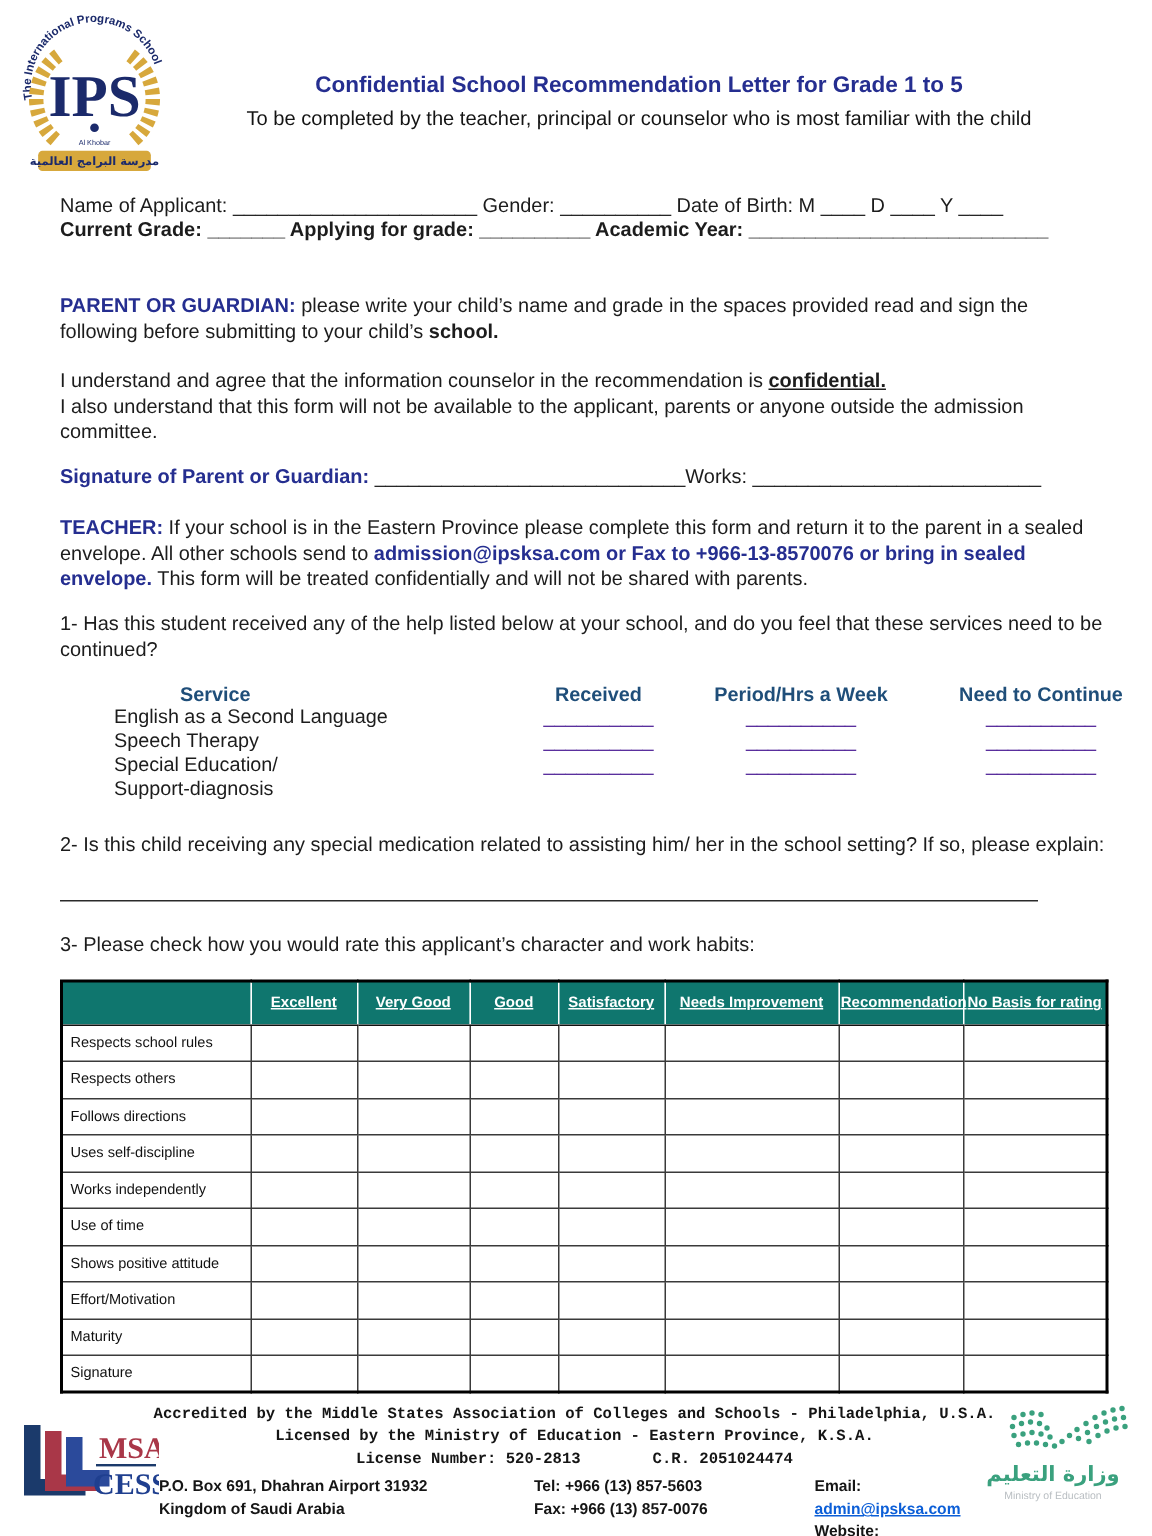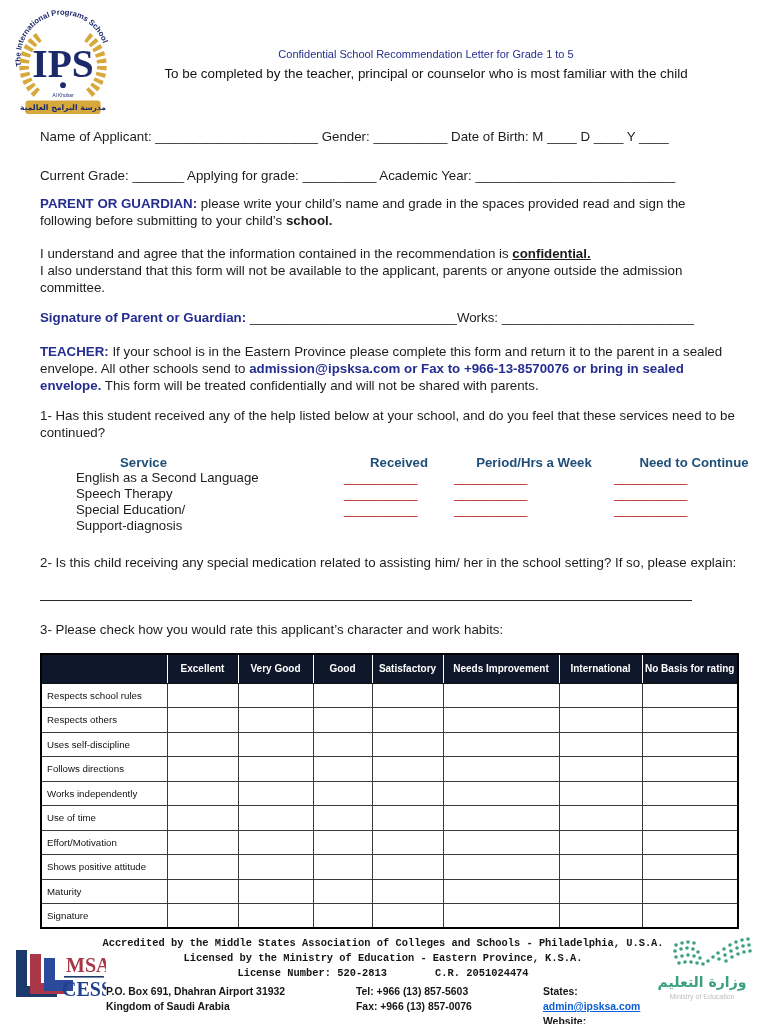--- a/index.html
+++ b/index.html
@@ -6,50 +6,50 @@
   html,body { background:#e8e8e8; }
   .page {
     position:relative; width:768px; height:1024px; margin:0 auto;
     background:#ffffff; overflow:hidden;
     font-family:"Liberation Sans", sans-serif; color:#1c1c1c;
   }
   .abs { position:absolute; }
 
   
   .title-block { left:110px; top:48px; width:632px; text-align:center; }
-  .doc-title { font-size:11px; font-weight:normal; color:#252e90; }
+  .doc-title { font-size:15px; font-weight:bold; color:#252e90; }
   .doc-subtitle { font-size:13.4px; color:#141414; margin-top:6px; }
 
   
   .bodytext { left:40px; width:700px; font-size:13.3px; line-height:17px; }
   .blue-label { color:#252e90; font-weight:bold; }
   .bold { font-weight:bold; }
   .bold-underline { font-weight:bold; text-decoration:underline; }
   .blue-bold { color:#252e90; font-weight:bold; }
 
   
   .services { left:40px; top:455px; width:700px; font-size:13.2px;margin-left:36px; }
   .svc-head, .svc-row { display:grid; grid-template-columns:268px 110px 160px 160px; }
   .svc-head { color:#1f4e79; font-weight:bold; }
   .svc-head .c1 { width:135px; text-align:center; }
   .svc-head .c { text-align:center; }
   .svc-row { line-height:16px; }
   .svc-name { }
-  .svc-blank { text-align:left; letter-spacing:0; color:#b91c1c; }
+  .svc-blank { text-align:center; letter-spacing:0; color:#4c1d95; }
 
   
   .answer-line { left:40px; top:588px; width:652px; height:13px; border-bottom:1.4px solid #2a2a2a; }
 
   
   .rating-wrap { left:40px; top:653px; width:697px; }
   table.rating { width:697px; border-collapse:collapse; table-layout:fixed; border:2px solid #000; }
   table.rating th {
-    background:#0f172a; color:#fff; font-size:10px; font-weight:bold;
+    background:#0f766e; color:#fff; font-size:10px; font-weight:bold;
     height:29px; text-align:center; vertical-align:middle;
-    border-left:1.5px solid #fff; border-bottom:1.5px solid #111; padding:0 1px;
+    border-left:1.5px solid #fff; border-bottom:1.5px solid #111; padding:0 1px;text-decoration:underline;
   }
   table.rating th:first-child { border-left:2px solid #000; }
   table.rating td { border:1.2px solid #3a3a3a; height:24.5px; background:#fff; }
   table.rating td.rt-label { font-size:9.7px; color:#111; padding-left:5px; vertical-align:middle; }
 
   
   .footer { left:0; top:936px; width:768px; font-weight:bold; color:#151515; }
   .f-center { margin-left:100px; width:566px; text-align:center; font-size:10.4px; line-height:15px;font-family:Liberation Mono, monospace; }
   .f-gap { display:inline-block; margin-left:48px; }
   .f-contacts { display:flex; margin-left:106px; width:560px; margin-top:3px; font-size:10.4px; line-height:15px; }
@@ -83,28 +83,28 @@
     <rect x="16" y="98" width="78" height="14" rx="3" fill="#d7a83c"></rect>
     <text x="55" y="108" text-anchor="middle" font-size="8" font-weight="bold" fill="#1b2a6b" class="arabic">مدرسة البرامج العالمية</text>
   </svg>
 
   <div class="abs title-block">
     <div class="doc-title">Confidential School Recommendation Letter for Grade 1 to 5</div>
     <div class="doc-subtitle">To be completed by the teacher, principal or counselor who is most familiar with the child</div>
   </div>
 
   <div class="abs bodytext" style="top:128px;">Name of Applicant: ______________________ Gender: __________   Date of Birth: M ____ D ____ Y ____</div>
-  <div class="abs bodytext" style="top:167px;">Current Grade: _______ Applying for grade: __________  Academic Year: ___________________________</div>
+  <div class="abs bodytext" style="top:144px;font-weight:bold;">Current Grade: _______ Applying for grade: __________  Academic Year: ___________________________</div>
 
   <div class="abs bodytext" style="top:195px;">
     <span class="blue-label">PARENT OR GUARDIAN:</span><span>  please write your child’s name and grade in the spaces provided read and sign the following before submitting to your child’s </span><span class="bold">school.</span>
   </div>
 
   <div class="abs bodytext" style="top:245px;">
-    <span>I understand and agree that the information contained in the recommendation is </span><span class="bold-underline">confidential.</span><br>
+    <span>I understand and agree that the information counselor in the recommendation is </span><span class="bold-underline">confidential.</span><br>
     <span>I also understand that this form will not be available to the applicant, parents or anyone outside the admission committee.</span>
   </div>
 
   <div class="abs bodytext" style="top:309px;">
     <span class="blue-label">Signature of Parent or Guardian:</span><span> ____________________________</span><span>Works:</span><span> __________________________</span>
   </div>
 
   <div class="abs bodytext" style="top:343px;">
     <span class="blue-label">TEACHER:</span><span> If your school is in the Eastern Province please complete this form and return it to the parent in a sealed envelope. All other schools send to </span><span class="blue-bold">admission@ipsksa.com or Fax to +966-13-8570076 or bring in sealed envelope.</span><span> This form will be treated confidentially and will not be shared with parents.</span>
   </div>
@@ -164,21 +164,21 @@
           <col style="width:96px">
       </colgroup>
       <thead>
           <tr>
             <th></th>
             <th>Excellent</th>
             <th>Very Good</th>
             <th>Good</th>
             <th>Satisfactory</th>
             <th>Needs Improvement</th>
-            <th>International</th>
+            <th>Recommendation</th>
             <th>No Basis for rating</th>
           </tr>
         </thead>
       <tbody>
           <tr>
             <td class="rt-label">Respects school rules</td>
             <td class="rt-cell"></td>
             <td class="rt-cell"></td>
             <td class="rt-cell"></td>
             <td class="rt-cell"></td>
@@ -190,71 +190,71 @@
             <td class="rt-label">Respects others</td>
             <td class="rt-cell"></td>
             <td class="rt-cell"></td>
             <td class="rt-cell"></td>
             <td class="rt-cell"></td>
             <td class="rt-cell"></td>
             <td class="rt-cell"></td>
             <td class="rt-cell"></td>
           </tr>
           <tr>
+            <td class="rt-label">Follows directions</td>
+            <td class="rt-cell"></td>
+            <td class="rt-cell"></td>
+            <td class="rt-cell"></td>
+            <td class="rt-cell"></td>
+            <td class="rt-cell"></td>
+            <td class="rt-cell"></td>
+            <td class="rt-cell"></td>
+          </tr>
+          <tr>
             <td class="rt-label">Uses self-discipline</td>
             <td class="rt-cell"></td>
             <td class="rt-cell"></td>
             <td class="rt-cell"></td>
             <td class="rt-cell"></td>
             <td class="rt-cell"></td>
             <td class="rt-cell"></td>
             <td class="rt-cell"></td>
           </tr>
           <tr>
-            <td class="rt-label">Follows directions</td>
-            <td class="rt-cell"></td>
-            <td class="rt-cell"></td>
-            <td class="rt-cell"></td>
-            <td class="rt-cell"></td>
-            <td class="rt-cell"></td>
-            <td class="rt-cell"></td>
-            <td class="rt-cell"></td>
-          </tr>
-          <tr>
             <td class="rt-label">Works independently</td>
             <td class="rt-cell"></td>
             <td class="rt-cell"></td>
             <td class="rt-cell"></td>
             <td class="rt-cell"></td>
             <td class="rt-cell"></td>
             <td class="rt-cell"></td>
             <td class="rt-cell"></td>
           </tr>
           <tr>
             <td class="rt-label">Use of time</td>
             <td class="rt-cell"></td>
             <td class="rt-cell"></td>
             <td class="rt-cell"></td>
             <td class="rt-cell"></td>
             <td class="rt-cell"></td>
             <td class="rt-cell"></td>
             <td class="rt-cell"></td>
           </tr>
           <tr>
+            <td class="rt-label">Shows positive attitude</td>
+            <td class="rt-cell"></td>
+            <td class="rt-cell"></td>
+            <td class="rt-cell"></td>
+            <td class="rt-cell"></td>
+            <td class="rt-cell"></td>
+            <td class="rt-cell"></td>
+            <td class="rt-cell"></td>
+          </tr>
+          <tr>
             <td class="rt-label">Effort/Motivation</td>
-            <td class="rt-cell"></td>
-            <td class="rt-cell"></td>
-            <td class="rt-cell"></td>
-            <td class="rt-cell"></td>
-            <td class="rt-cell"></td>
-            <td class="rt-cell"></td>
-            <td class="rt-cell"></td>
-          </tr>
-          <tr>
-            <td class="rt-label">Shows positive attitude</td>
             <td class="rt-cell"></td>
             <td class="rt-cell"></td>
             <td class="rt-cell"></td>
             <td class="rt-cell"></td>
             <td class="rt-cell"></td>
             <td class="rt-cell"></td>
             <td class="rt-cell"></td>
           </tr>
           <tr>
             <td class="rt-label">Maturity</td>
@@ -291,21 +291,21 @@
     <div class="f-contacts">
       <div class="f-col1">
         <div>P.O. Box 691, Dhahran Airport 31932</div>
         <div>Kingdom of Saudi Arabia</div>
       </div>
       <div class="f-col2">
         <div>Tel:  +966 (13) 857-5603</div>
         <div>Fax: +966 (13) 857-0076</div>
       </div>
       <div class="f-col3">
-        <div><span>States: </span><span class="flink">admin@ipsksa.com</span></div>
+        <div><span>Email: </span><span class="flink">admin@ipsksa.com</span></div>
         <div><span>Website:  </span></div>
       </div>
     </div>
   </div>
 
   <svg class="abs logo-msa" width="92" height="56" viewBox="0 0 92 56">
     <path d="M2,2 h11 v36 h30 v11 h-41 z" fill="#1b3a6b"></path>
     <path d="M16,6 h11 v29 h24 v11 h-35 z" fill="#a93748"></path>
     <path d="M30,10 h11 v22 h18 v11 h-29 z" fill="#2b4a9b"></path>
     <text x="52" y="24" font-size="20" font-weight="bold" font-family="Liberation Serif, serif" fill="#a93748">MSA</text>

